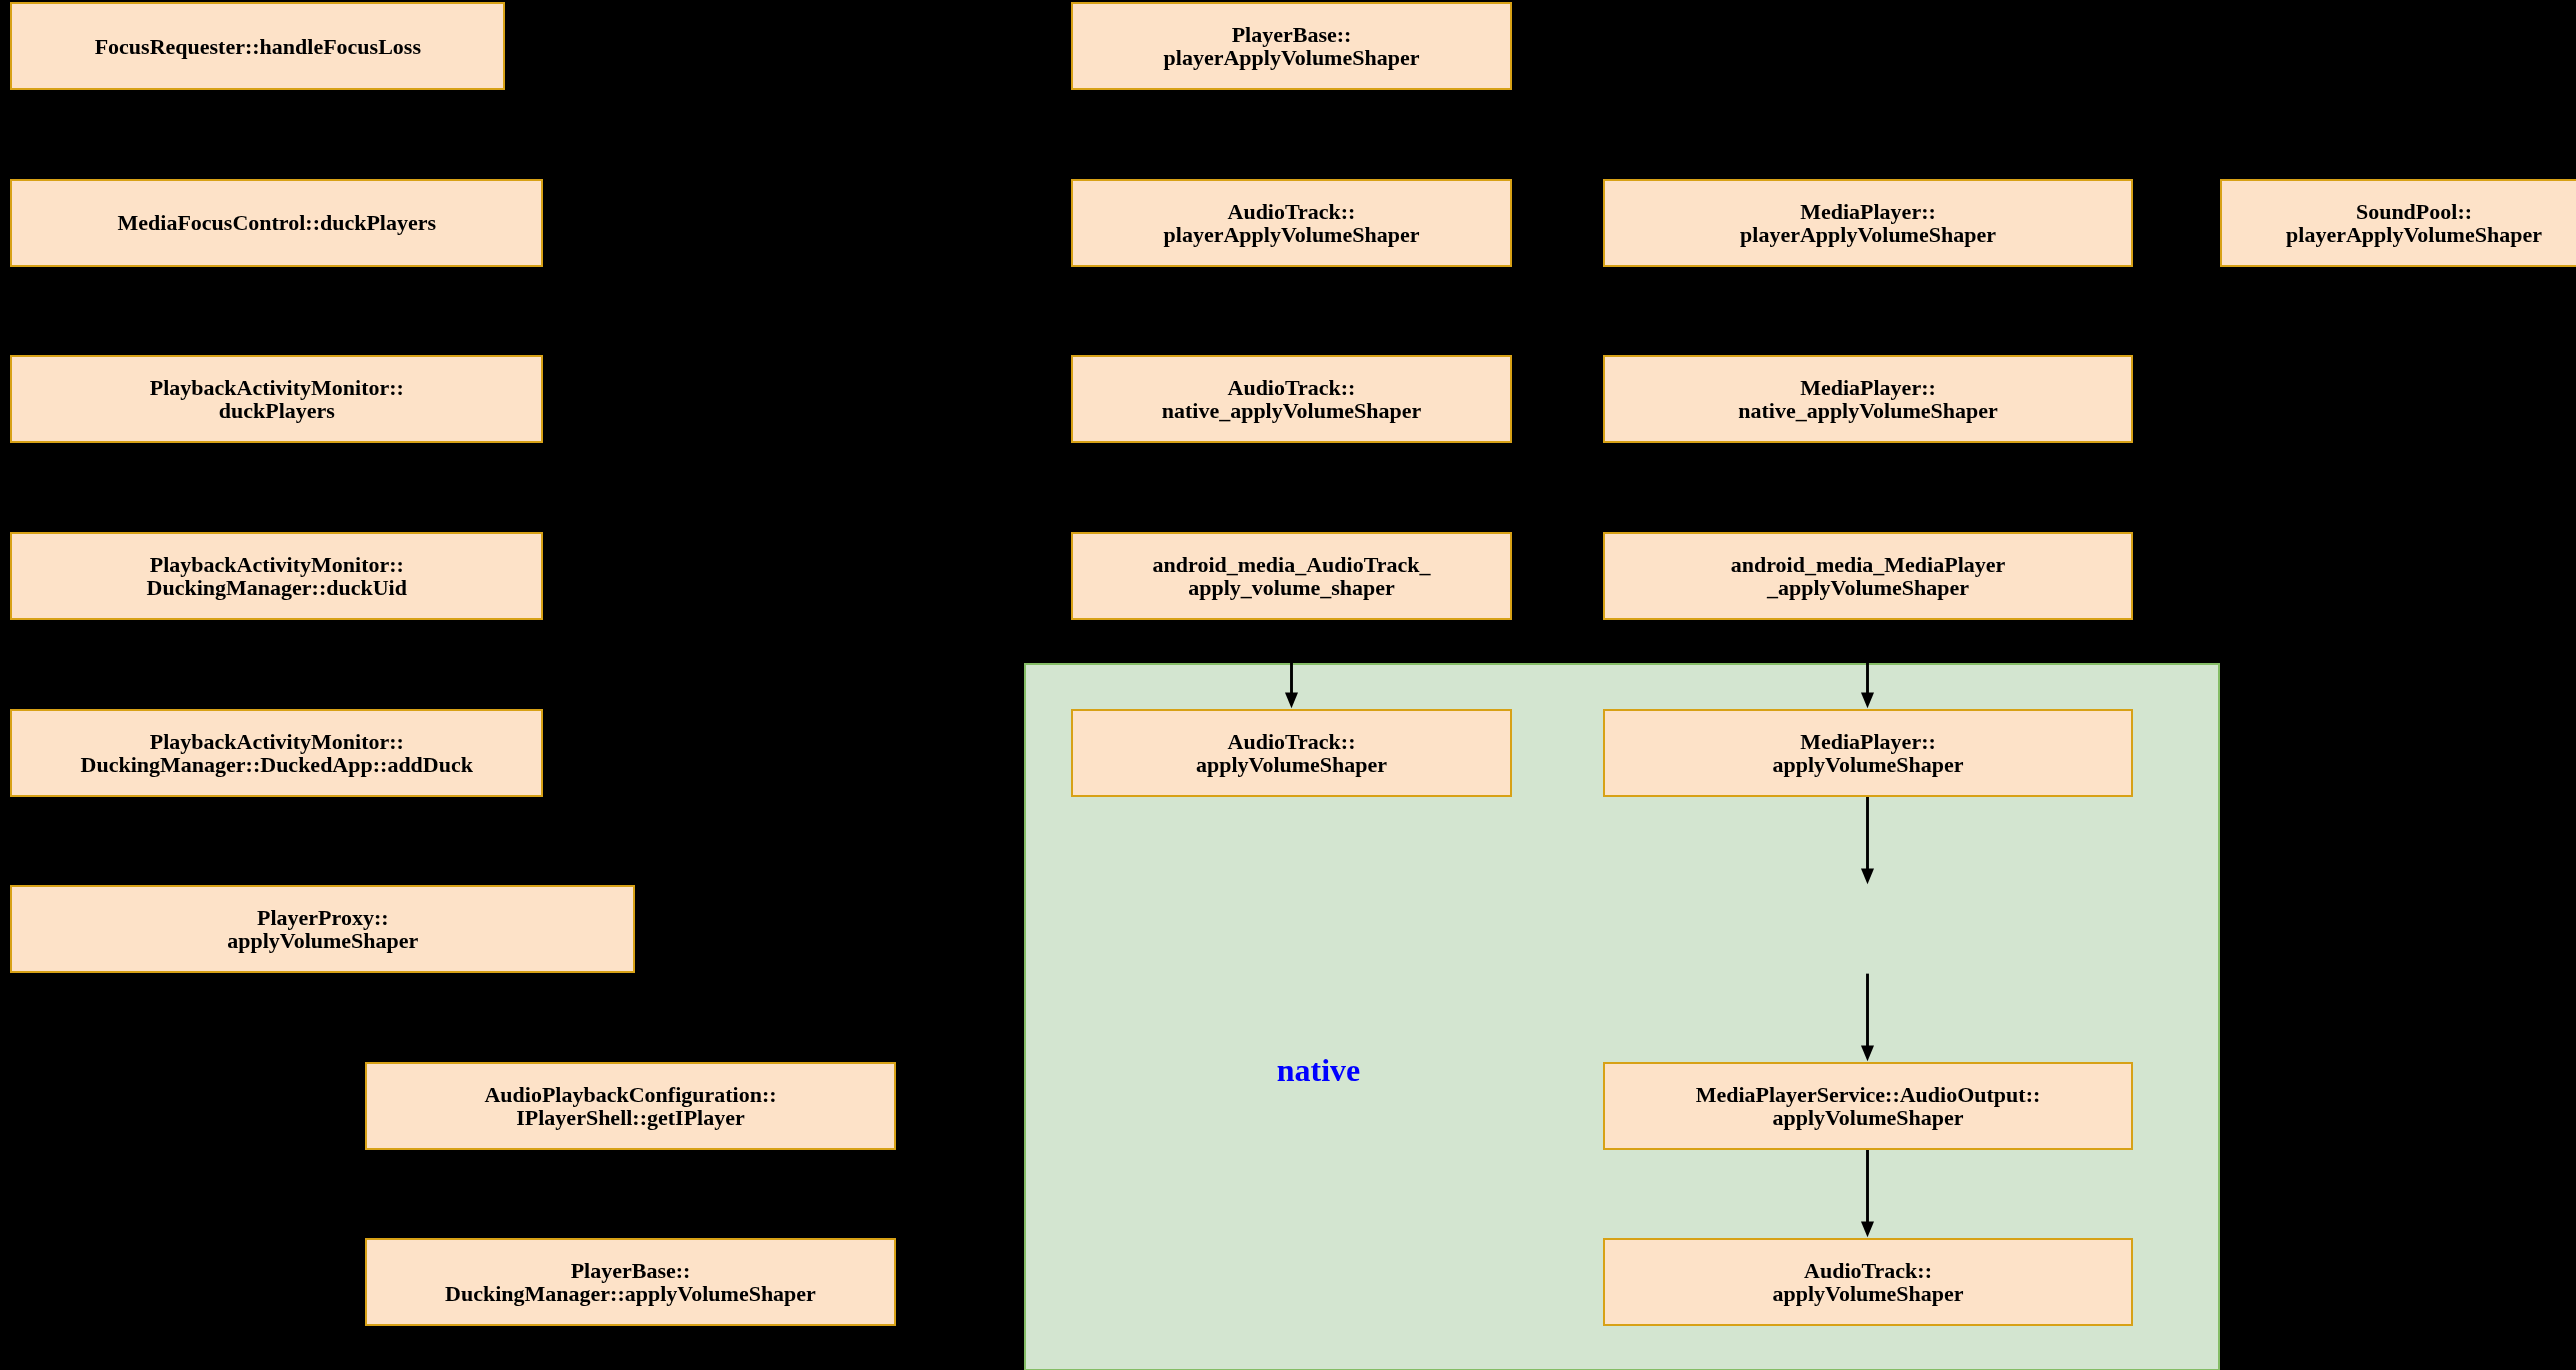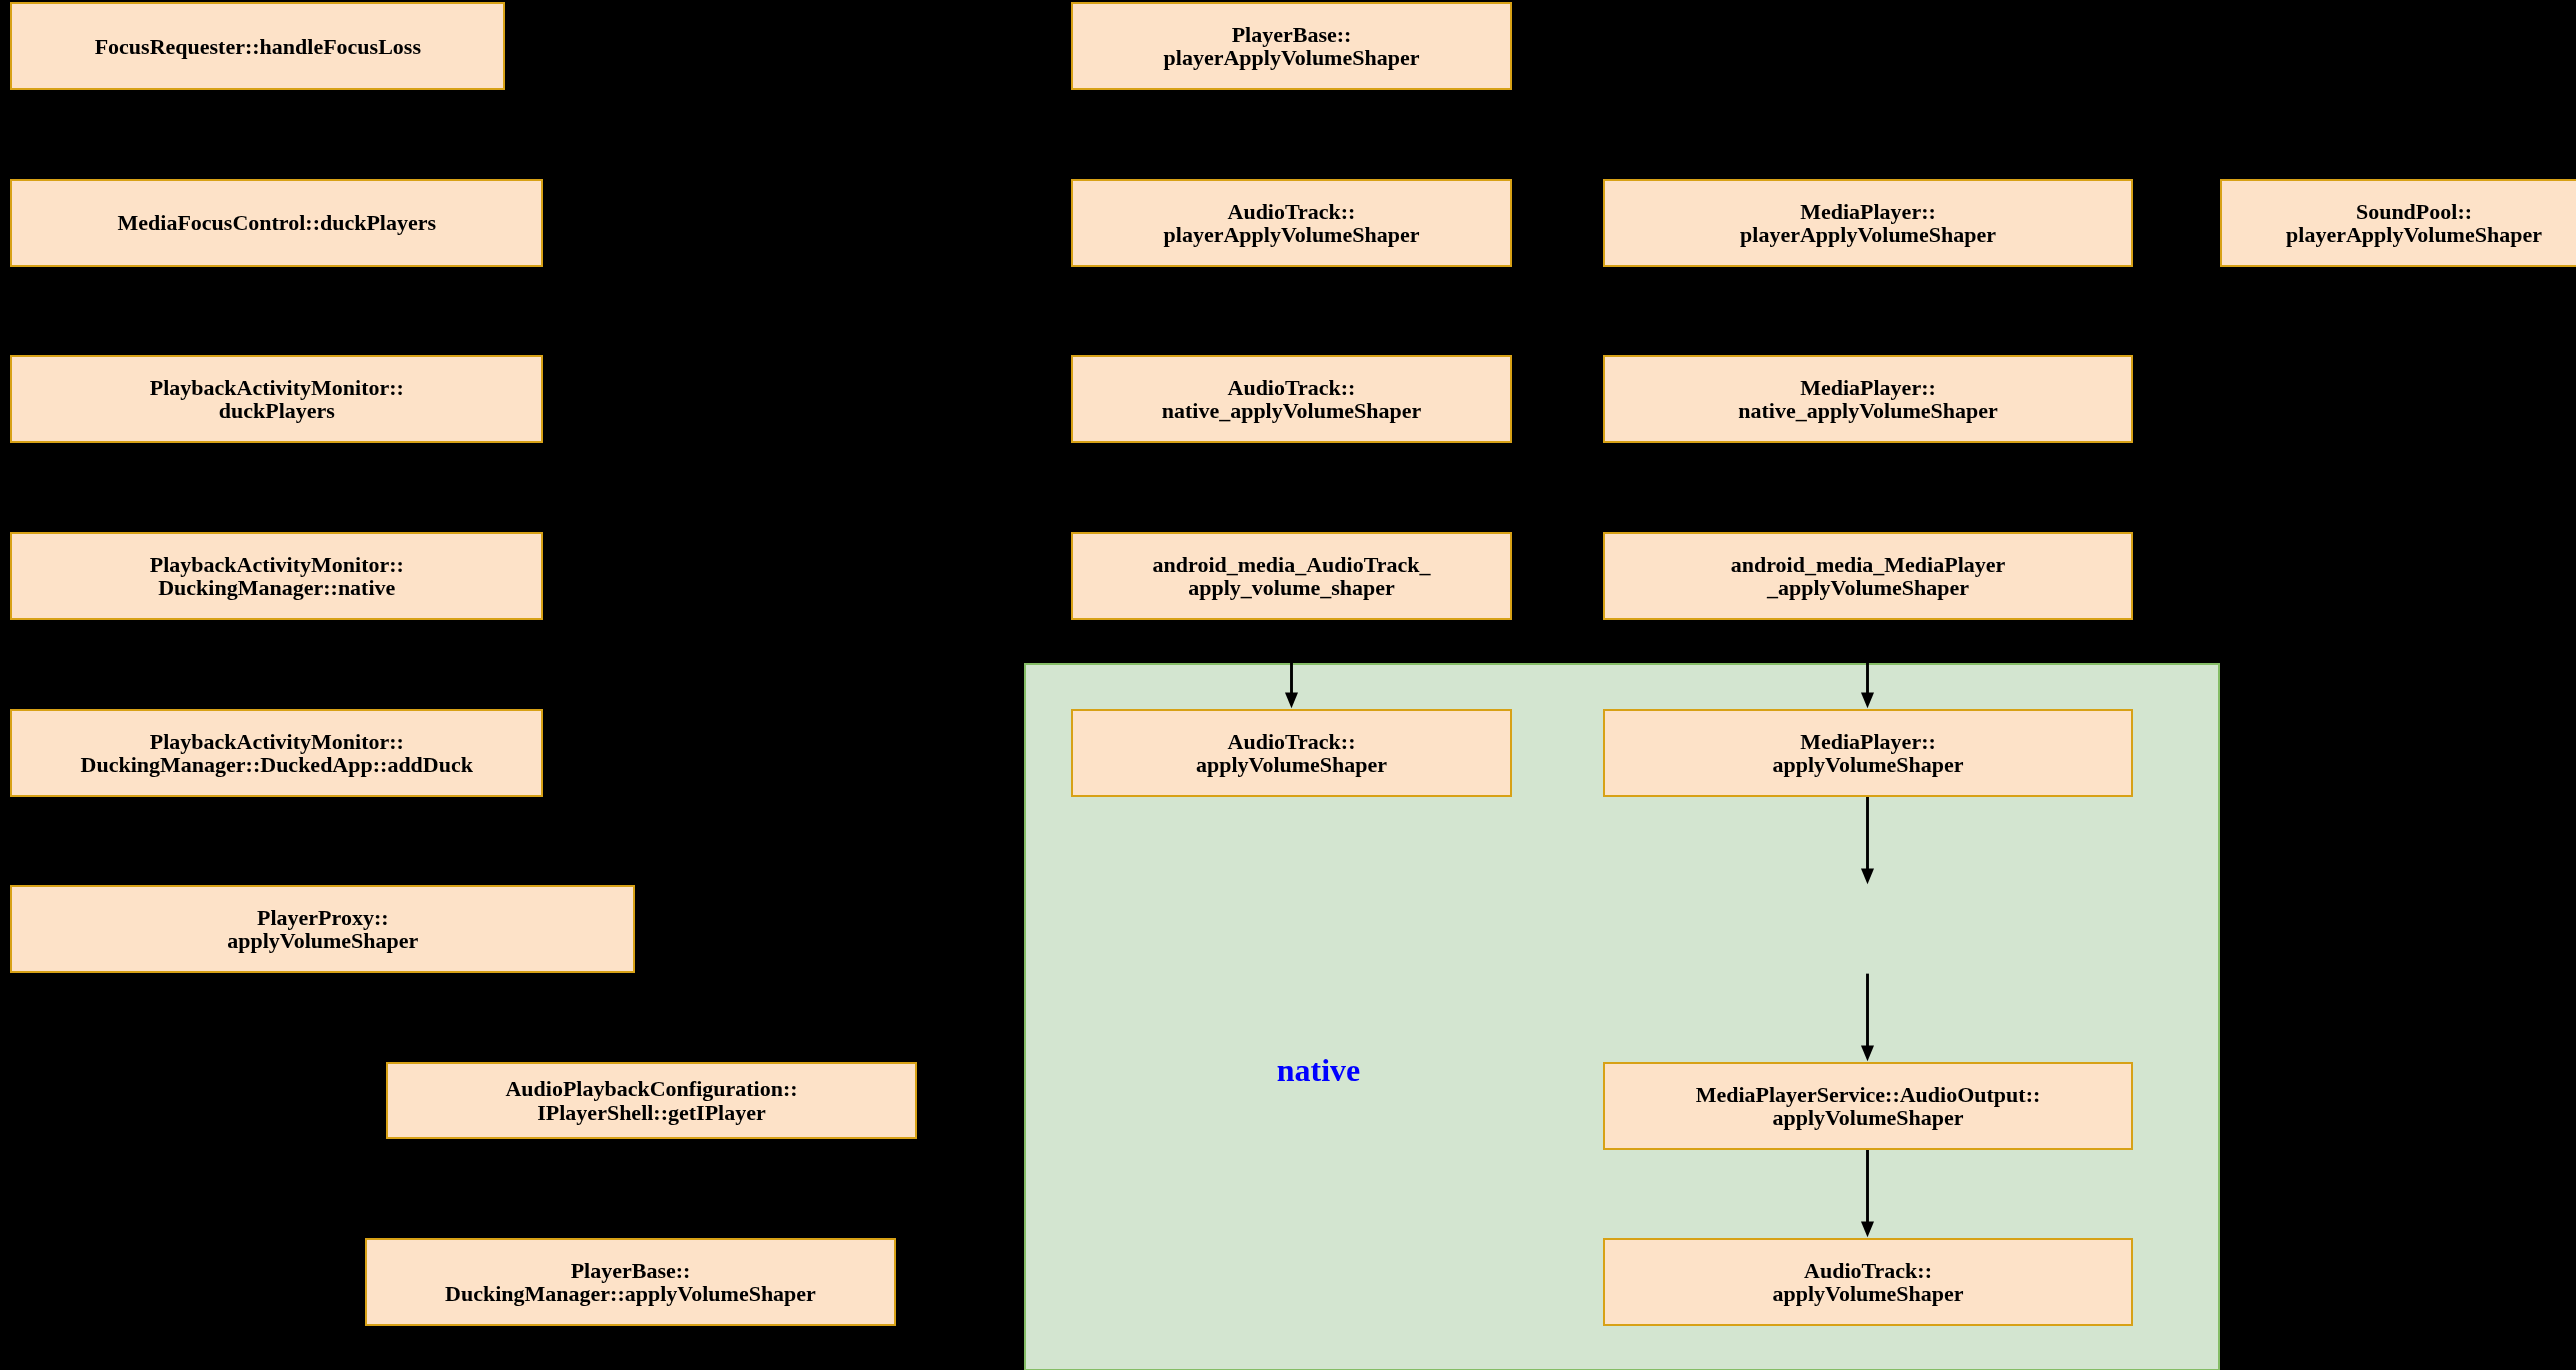--- a/index.html
+++ b/index.html
@@ -83,29 +83,29 @@
     <div class="node" style="left: 10.3px; top: 2.2px; width: 495px; height: 88px; background: rgb(253, 226, 200); border-color: rgb(215, 161, 22);">
       <div class="node-label" style="font-size: 22px;"><div>FocusRequester::handleFocusLoss</div></div>
     </div>
     <div class="node" style="left: 10.3px; top: 179px; width: 533px; height: 88px; background: rgb(253, 226, 200); border-color: rgb(215, 161, 22);">
       <div class="node-label" style="font-size: 22px;"><div>MediaFocusControl::duckPlayers</div></div>
     </div>
     <div class="node" style="left: 10.3px; top: 355px; width: 533px; height: 88px; background: rgb(253, 226, 200); border-color: rgb(215, 161, 22);">
       <div class="node-label" style="font-size: 22px;"><div>PlaybackActivityMonitor::</div><div>duckPlayers</div></div>
     </div>
     <div class="node" style="left: 10.3px; top: 532px; width: 533px; height: 88px; background: rgb(253, 226, 200); border-color: rgb(215, 161, 22);">
-      <div class="node-label" style="font-size: 22px;"><div>PlaybackActivityMonitor::</div><div>DuckingManager::native</div></div>
+      <div class="node-label" style="font-size: 22px;"><div>PlaybackActivityMonitor::</div><div>DuckingManager::duckUid</div></div>
     </div>
     <div class="node" style="left: 10.3px; top: 709px; width: 533px; height: 88px; background: rgb(253, 226, 200); border-color: rgb(215, 161, 22);">
       <div class="node-label" style="font-size: 22px;"><div>PlaybackActivityMonitor::</div><div>DuckingManager::DuckedApp::addDuck</div></div>
     </div>
     <div class="node" style="left: 10.3px; top: 885px; width: 625px; height: 88px; background: rgb(253, 226, 200); border-color: rgb(215, 161, 22);">
       <div class="node-label" style="font-size: 22px;"><div>PlayerProxy::</div><div>applyVolumeShaper</div></div>
     </div>
-    <div class="node" style="left: 386px; top: 1062px; width: 531px; height: 77px; background: rgb(253, 226, 200); border-color: rgb(215, 161, 22);">
+    <div class="node" style="left: 365px; top: 1062px; width: 531px; height: 88px; background: rgb(253, 226, 200); border-color: rgb(215, 161, 22);">
       <div class="node-label" style="font-size: 22px;"><div>AudioPlaybackConfiguration::</div><div>IPlayerShell::getIPlayer</div></div>
     </div>
     <div class="node" style="left: 365px; top: 1238px; width: 531px; height: 88px; background: rgb(253, 226, 200); border-color: rgb(215, 161, 22);">
       <div class="node-label" style="font-size: 22px;"><div>PlayerBase::</div><div>DuckingManager::applyVolumeShaper</div></div>
     </div>
     <div class="node" style="left: 1071px; top: 2.2px; width: 441px; height: 88px; background: rgb(253, 226, 200); border-color: rgb(215, 161, 22);">
       <div class="node-label" style="font-size: 22px;"><div>PlayerBase::</div><div>playerApplyVolumeShaper</div></div>
     </div>
     <div class="node" style="left: 1071px; top: 179px; width: 441px; height: 88px; background: rgb(253, 226, 200); border-color: rgb(215, 161, 22);">
       <div class="node-label" style="font-size: 22px;"><div>AudioTrack::</div><div>playerApplyVolumeShaper</div></div>

